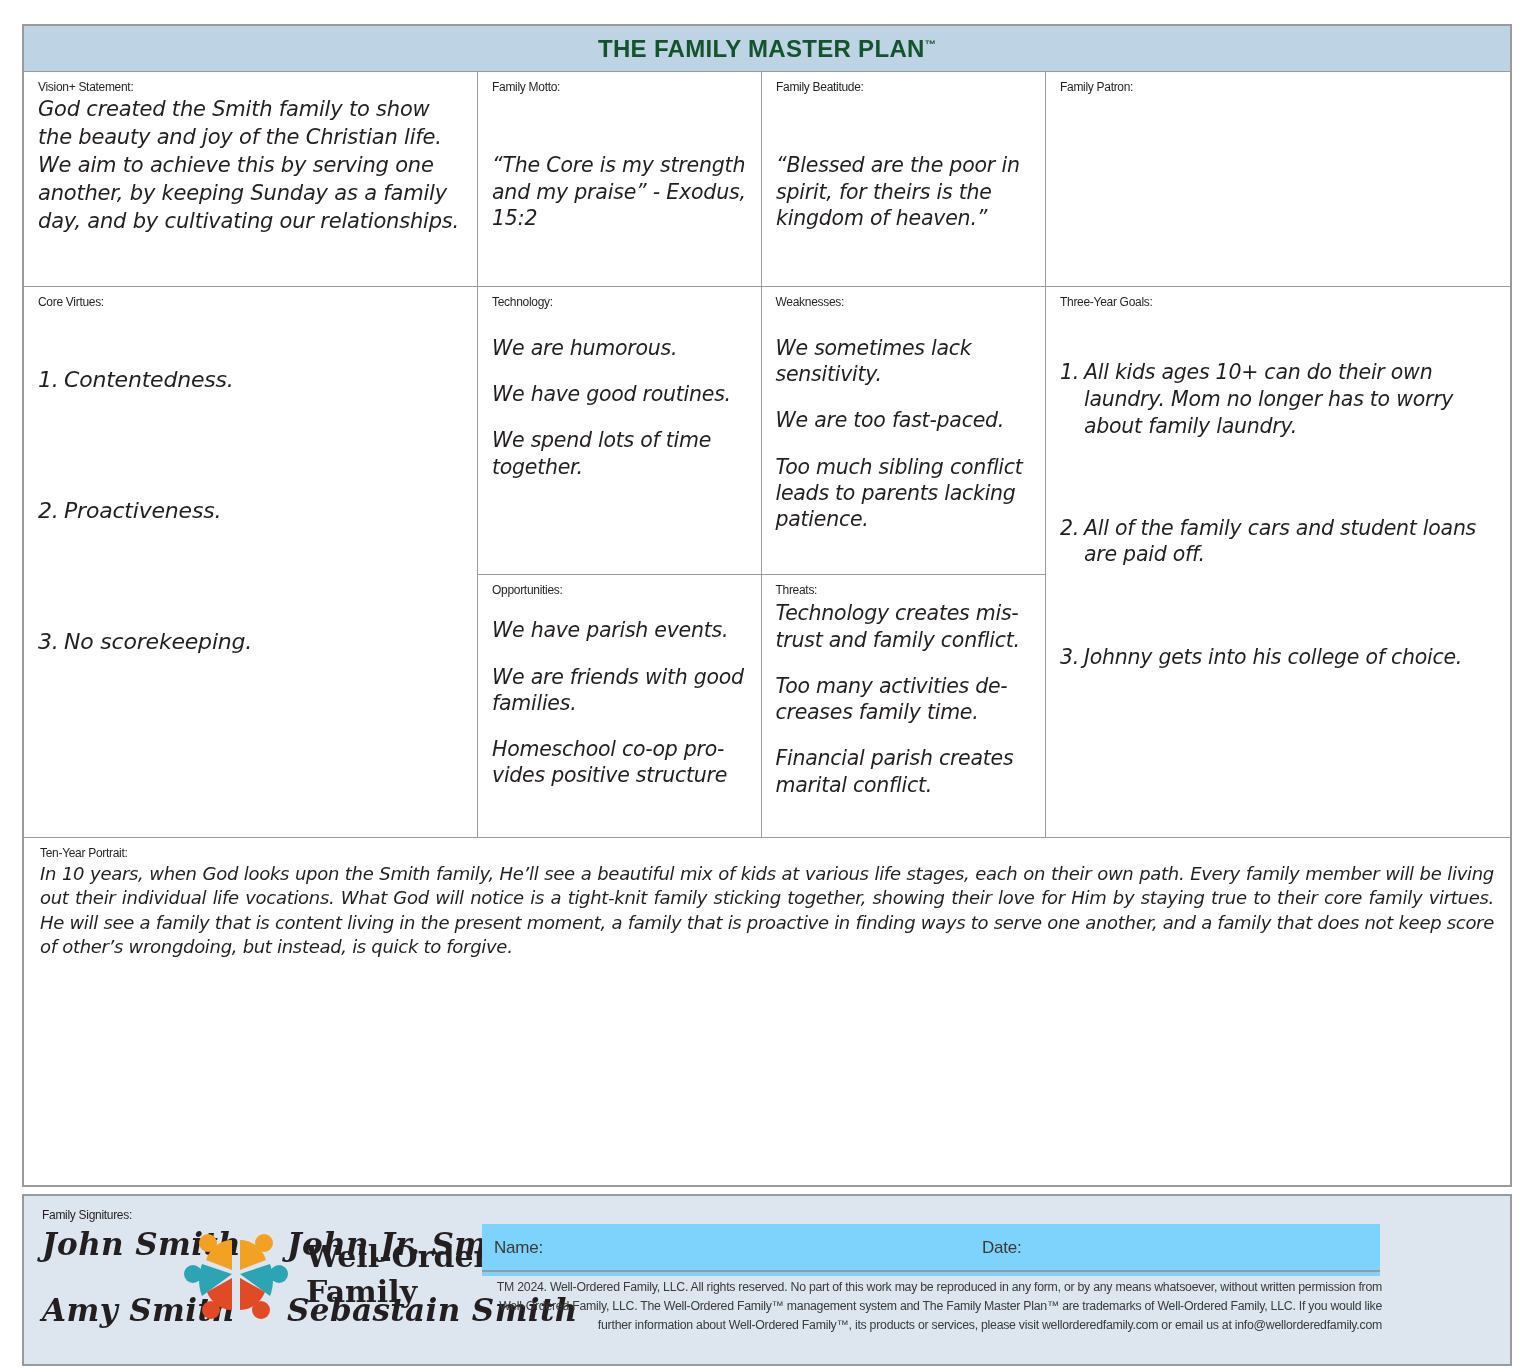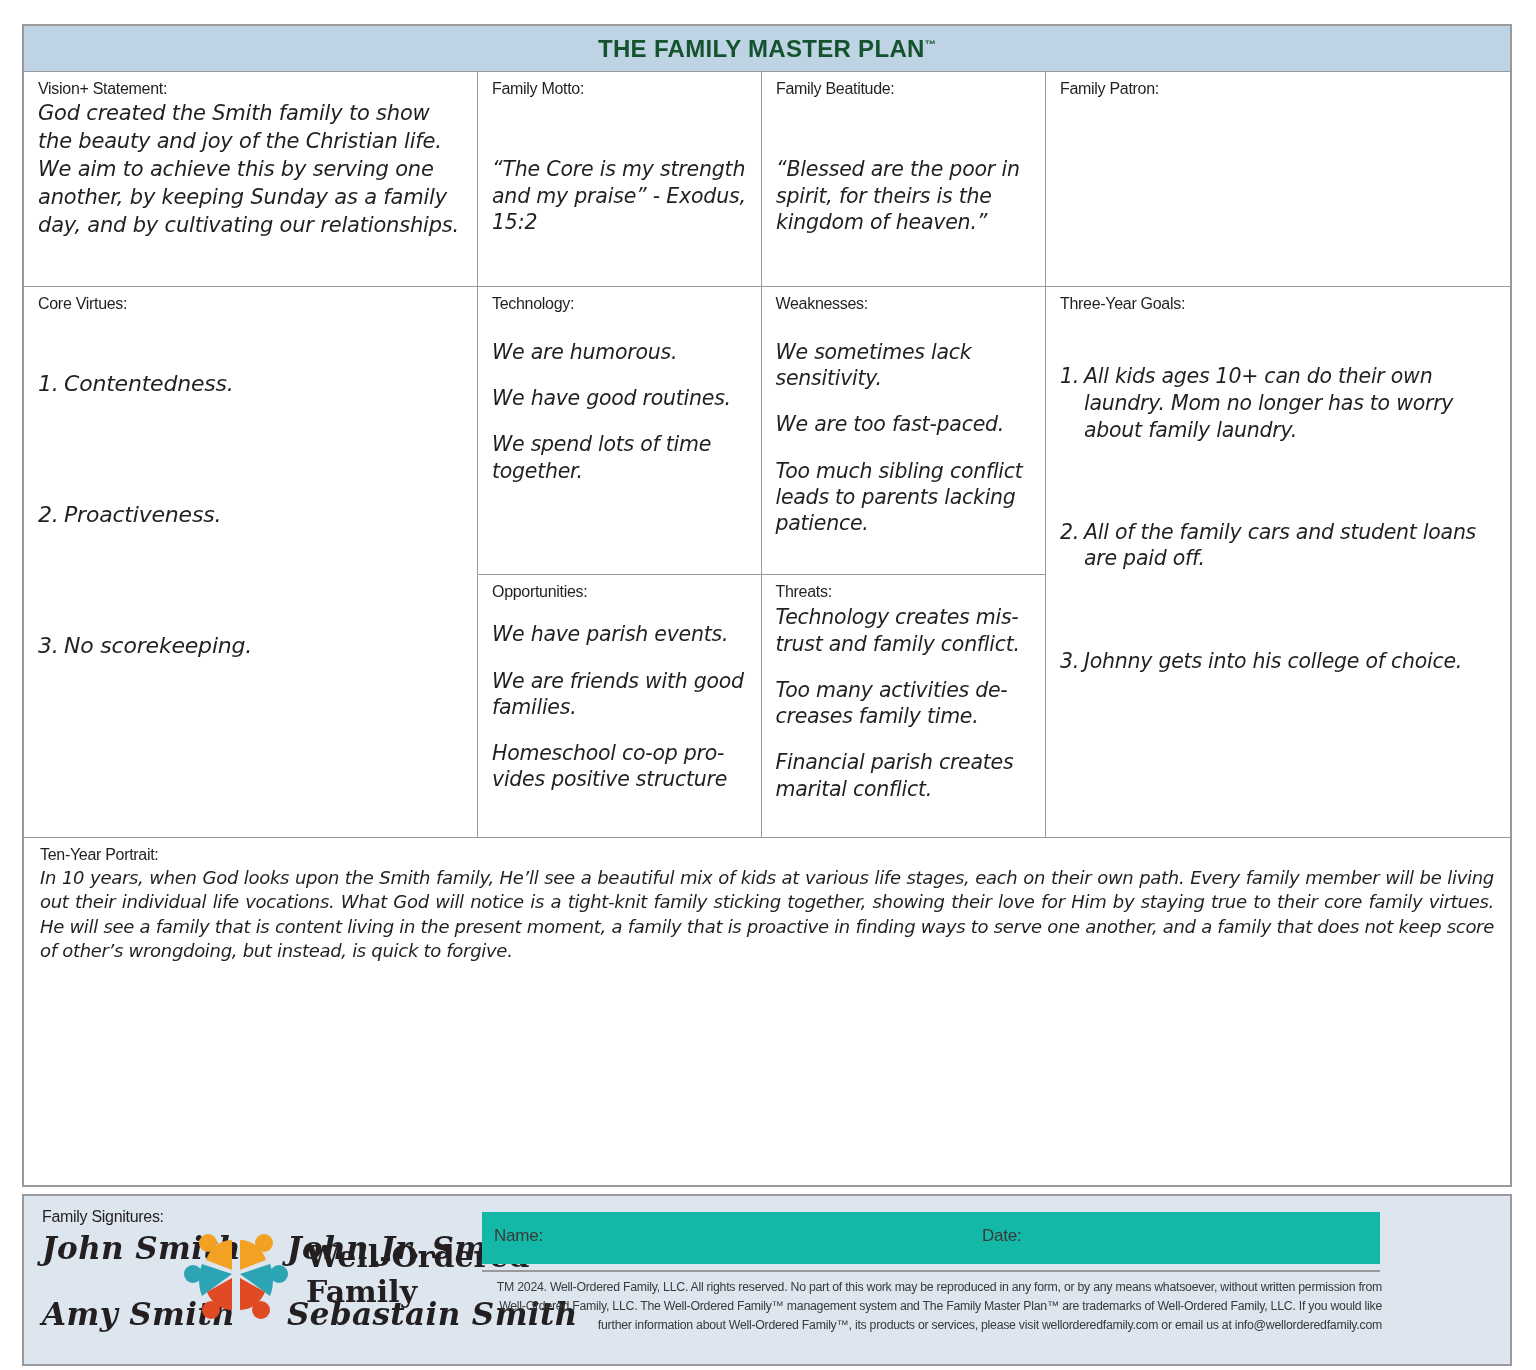--- a/index.html
+++ b/index.html
@@ -77,21 +77,21 @@
   .col-2 { width: 284px; }
   .col-3 { width: 284px; }
   .col-4 { width: 464px; }
 
   .row-divider {
     border-bottom: 1px solid #9a9a9c;
   }
 
   .label {
     font-family: "Liberation Sans", sans-serif;
-    font-size: 16px;
+    font-size: 12px;
     font-weight: normal;
     color: #231f20;
     letter-spacing: -0.3px;
     margin-bottom: 2px;
     white-space: nowrap;
   }
 
   .hand {
     font-family: "DejaVu Sans", sans-serif;
     font-style: italic;
@@ -258,24 +258,24 @@
     font-family: "DejaVu Serif", serif;
     font-size: 30px;
     font-weight: bold;
     line-height: 1.18;
     color: #231f20;
   }
 
   .namedate {
     position: absolute;
     left: 482px;
-    top: 16px;
+    top: 28px;
     width: 898px;
     height: 52px;
-    background: #14b8a6;
+    background: #7dd3fc;
     box-sizing: border-box;
     padding: 14px 0 0 12px;
   }
   .namedate .field {
     position: absolute;
     font-family: "Liberation Sans", sans-serif;
     font-size: 17px;
     color: #3a3a3a;
     letter-spacing: -0.2px;
   }

